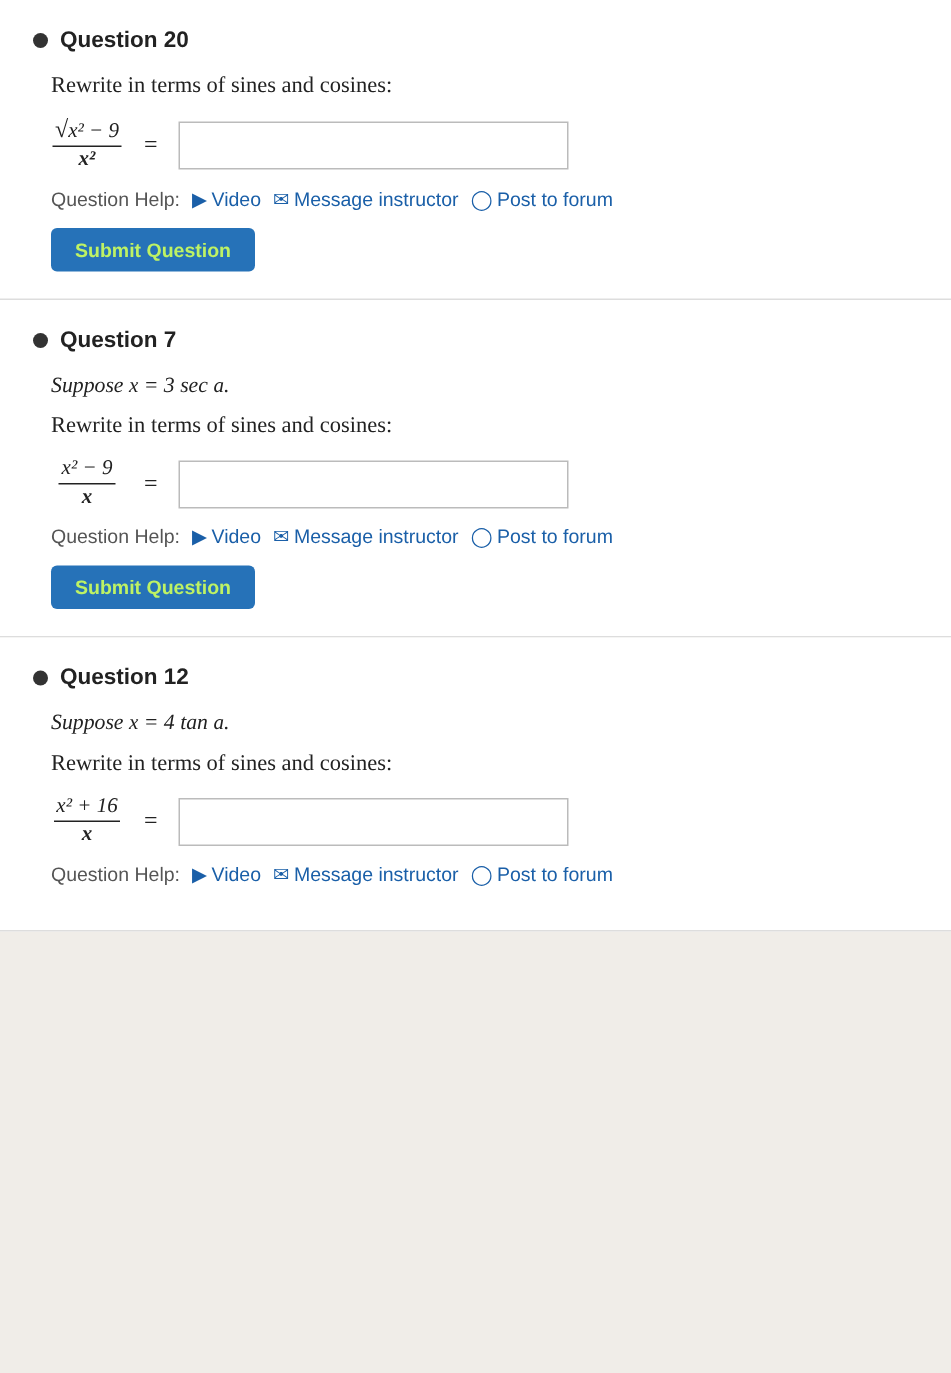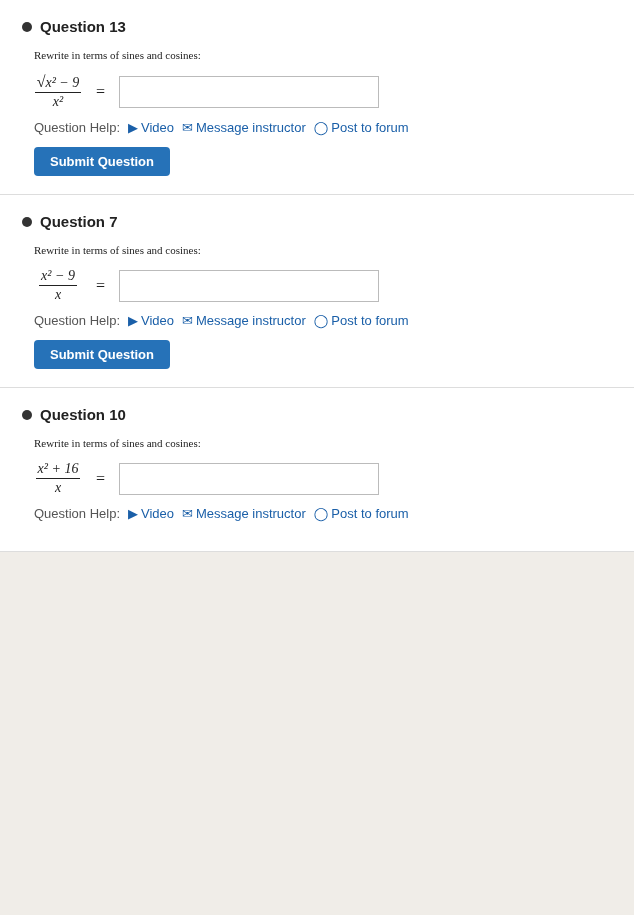--- a/index.html
+++ b/index.html
@@ -36,21 +36,21 @@
     }
     .question-body {
       padding-left: 12px;
     }
     .suppose-text {
       font-size: 14.5px;
       margin-bottom: 10px;
       font-style: italic;
     }
     .rewrite-text {
-      font-size: 11px;
+      font-size: 15px;
       margin-bottom: 12px;
     }
     .math-row {
       display: flex;
       align-items: center;
       gap: 10px;
       margin-bottom: 10px;
     }
     .math-fraction {
       display: inline-flex;
@@ -64,20 +64,21 @@
     .frac-num {
       border-bottom: 1.5px solid #222;
       padding-bottom: 1px;
       padding-left: 2px;
       padding-right: 2px;
       white-space: nowrap;
     }
     .frac-den {
       padding-top: 1px;
       white-space: nowrap;
+      font-weight: bold;
     }
     .equals-sign {
       font-size: 16px;
       margin: 0 4px;
     }
     .answer-input {
       border: 1px solid #bbb;
       background: #fff;
       height: 32px;
       width: 260px;
@@ -102,21 +103,21 @@
     .help-link {
       color: #1a5fa8;
       text-decoration: none;
       display: inline-flex;
       align-items: center;
       gap: 3px;
       cursor: pointer;
     }
     .submit-btn {
       background: #2672b8;
-      color: #ffffff;
+      color: #bef264;
       border: none;
       border-radius: 4px;
       padding: 7px 16px;
       font-size: 13px;
       font-family: Arial, sans-serif;
       cursor: pointer;
       font-weight: 600;
     }
     .sqrt-symbol {
       font-size: 16px;
@@ -140,21 +141,21 @@
     .pi-frac .pf-den {
       padding: 0 1px;
     }
   </style>
 </head>
 <body>
 
 <div class="question-block">
   <div class="question-title">
     <span class="bullet"></span>
-    <span>Question 13</span>
+    <span>Question 20</span>
   </div>
   <div class="question-body">
     <div class="rewrite-text">Rewrite in terms of sines and cosines:</div>
     <div class="math-row">
       <div class="math-fraction">
         <span class="frac-num">
           <span class="sqrt-symbol">√</span><span><i>x</i>² − 9</span>
         </span>
         <span class="frac-den"><i>x</i>²</span>
       </div>
@@ -179,20 +180,23 @@
     <button class="submit-btn">Submit Question</button>
   </div>
 </div>
 
 <div class="question-block">
   <div class="question-title">
     <span class="bullet"></span>
     <span>Question 7</span>
   </div>
   <div class="question-body">
+    <div class="suppose-text">
+      Suppose <span class="math-inline">x</span> = 3 sec <span class="math-inline">a</span>.
+    </div>
     <div class="rewrite-text">Rewrite in terms of sines and cosines:</div>
     <div class="math-row">
       <div class="math-fraction">
         <span class="frac-num"><i>x</i>² − 9</span>
         <span class="frac-den"><i>x</i></span>
       </div>
       <span class="equals-sign">=</span>
       <input class="answer-input" type="text" style="">
     </div>
     <div class="help-row">
@@ -210,23 +214,26 @@
         <span>Post to forum</span>
       </a>
     </div>
     <button class="submit-btn">Submit Question</button>
   </div>
 </div>
 
 <div class="question-block">
   <div class="question-title">
     <span class="bullet"></span>
-    <span>Question 10</span>
+    <span>Question 12</span>
   </div>
   <div class="question-body">
+    <div class="suppose-text">
+      Suppose <span class="math-inline">x</span> = 4 tan <span class="math-inline">a</span>.
+    </div>
     <div class="rewrite-text">Rewrite in terms of sines and cosines:</div>
     <div class="math-row">
       <div class="math-fraction">
         <span class="frac-num"><i>x</i>² + 16</span>
         <span class="frac-den"><i>x</i></span>
       </div>
       <span class="equals-sign">=</span>
       <input class="answer-input" type="text" style="">
     </div>
     <div class="help-row">

